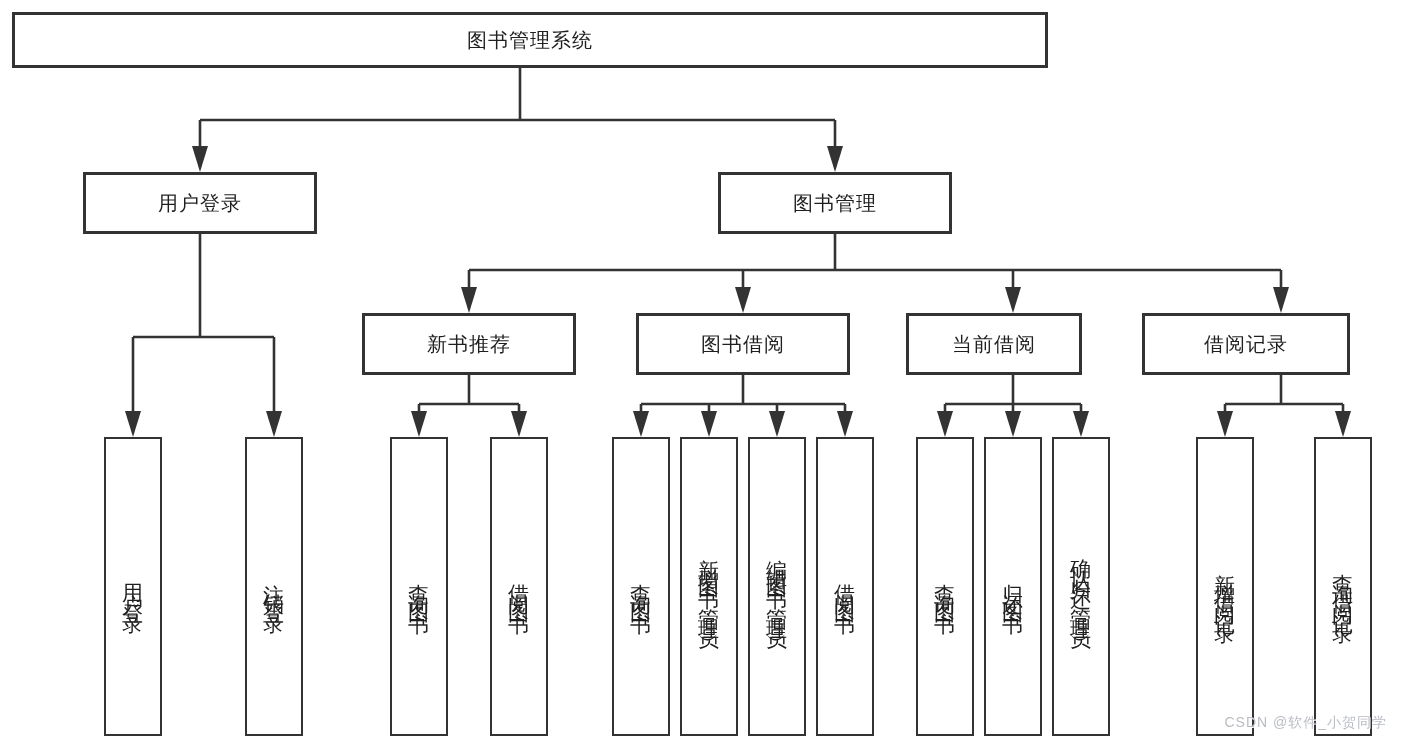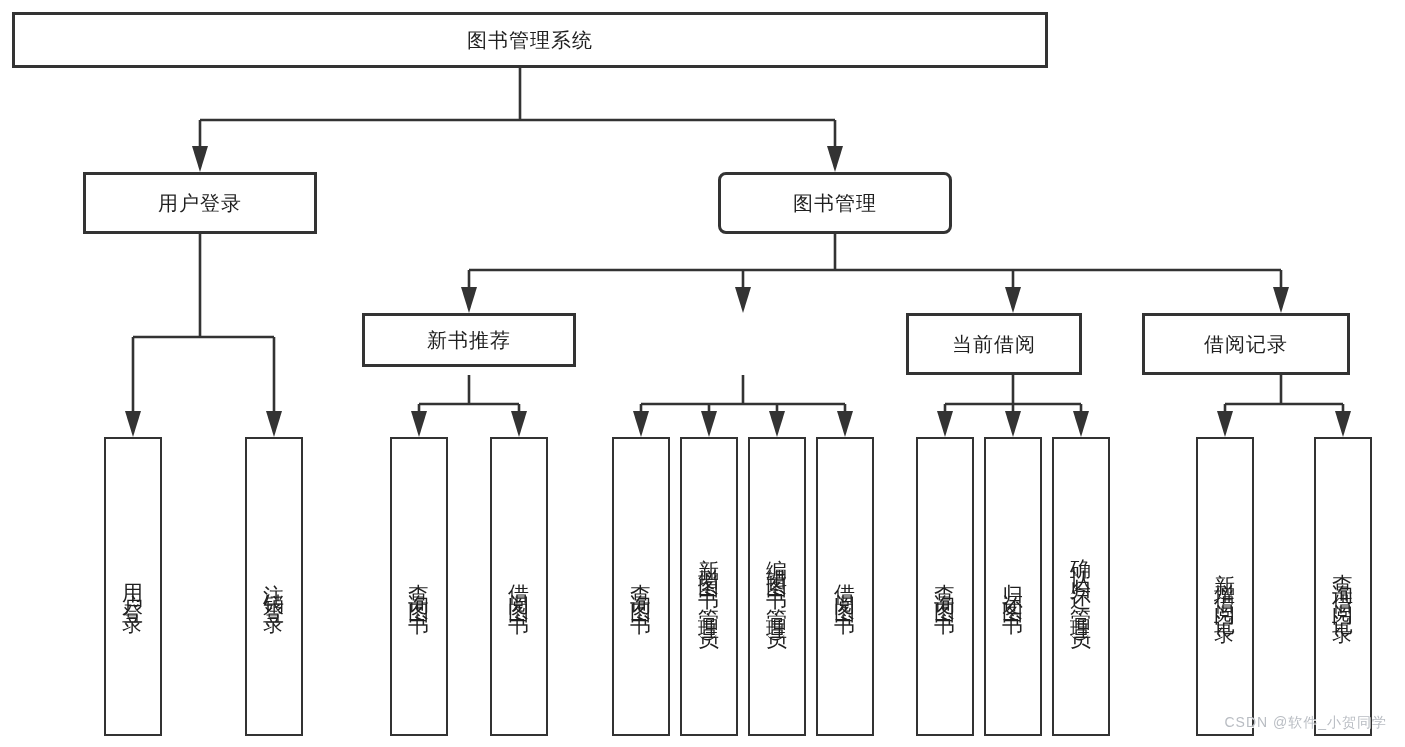--- a/index.html
+++ b/index.html
@@ -105,26 +105,29 @@
     <path class="ctri" d="M1335 411 L1351 411 L1343 437 Z"></path>
   </svg>
 
   <div class="box hbox" style="left:12px; top:12px; width:1036px; height:56px;">
     <span>图书管理系统</span>
   </div>
 
   <div class="box hbox" style="left:83px; top:172px; width:234px; height:62px;">
     <span>用户登录</span>
   </div>
-  <div class="box hbox" style="left:718px; top:172px; width:234px; height:62px;border-radius:8px;">
+  <div class="box hbox" style="left:718px; top:172px; width:234px; height:62px;">
     <span>图书管理</span>
   </div>
 
-  <div class="box hbox" style="left:362px; top:313px; width:214px; height:54px;">
+  <div class="box hbox" style="left:362px; top:313px; width:214px; height:62px;">
     <span>新书推荐</span>
+  </div>
+  <div class="box hbox" style="left:636px; top:313px; width:214px; height:62px;">
+    <span>图书借阅</span>
   </div>
   <div class="box hbox" style="left:906px; top:313px; width:176px; height:62px;">
     <span>当前借阅</span>
   </div>
   <div class="box hbox" style="left:1142px; top:313px; width:208px; height:62px;">
     <span>借阅记录</span>
   </div>
 
   <div class="box leaf" style="left:104px; top:437px; width:58px; height:299px;">
     <span>用户登录</span>

